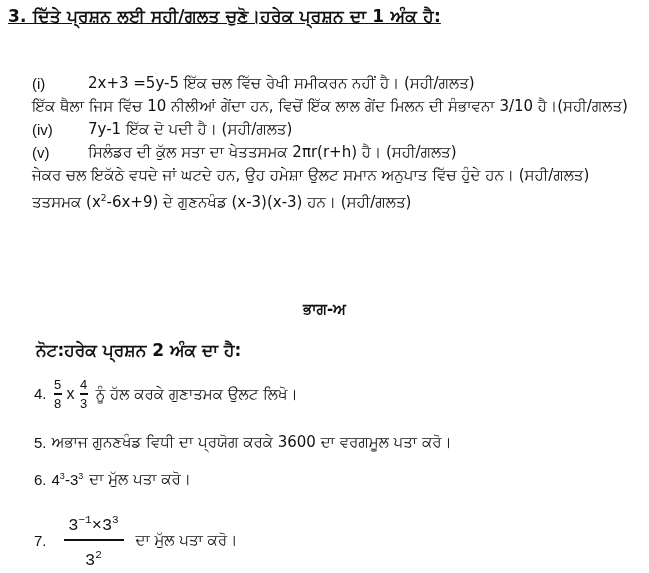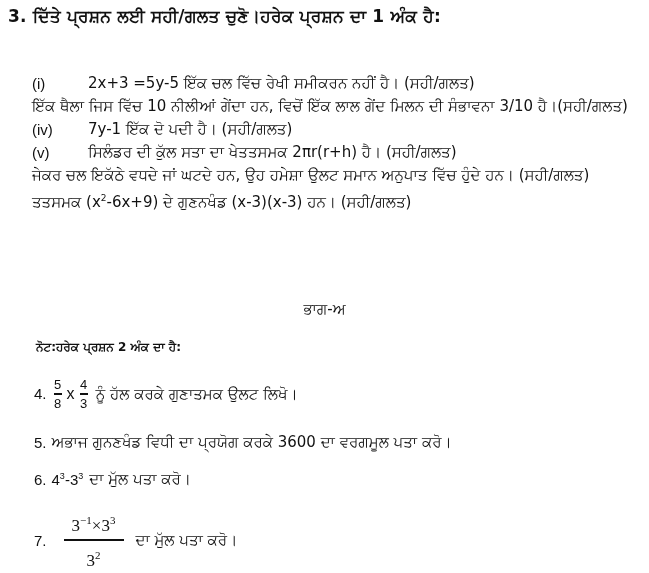--- a/index.html
+++ b/index.html
@@ -3,46 +3,46 @@
 <meta charset="utf-8">
 <style>
   html, body { margin: 0; padding: 0; background: #ffffff; }
   body {
     width: 649px; height: 573px; position: relative; overflow: hidden;
     color: #111111;
     font-family: "DejaVu Sans", "Liberation Sans", sans-serif;
   }
   .heading {
     position: absolute; left: 8px; top: 6px;
-    font-size: 17px; font-weight: bold; white-space: nowrap; letter-spacing: 0.2px;
+    font-size: 17px; font-weight: bold; white-space: nowrap; letter-spacing: 0.2px; text-decoration: underline;
   }
   .tf-list { position: absolute; left: 32px; top: 72px; width: 610px; }
   .tf-item { display: flex; font-size: 15px; line-height: 23px; }
   .tf-num { width: 56px; flex: none; font-family: "Liberation Sans", sans-serif; }
   .tf-text { flex: 1; }
   .tf-text sup { font-size: 9px; }
   .section-title {
     position: absolute; left: 0; width: 649px; top: 300px; text-align: center;
-    font-size: 15px; font-weight: normal;
+    font-size: 15px; font-weight: bold;
   }
   .note {
     position: absolute; left: 36px; top: 340px;
-    font-size: 12px; font-weight: bold; white-space: nowrap;
+    font-size: 17px; font-weight: bold; white-space: nowrap;
   }
   .q { position: absolute; left: 34px; font-size: 15px; display: flex; align-items: center; white-space: nowrap; }
   .q-num { font-family: "Liberation Sans", sans-serif; margin-right: 5px; }
   .frac { display: inline-flex; flex-direction: column; align-items: center; font-family: "Liberation Sans", sans-serif; font-size: 13px; line-height: 15px; margin: 0 2px; }
   .frac .bar { width: 8px; height: 1.6px; background: #111; margin: 1px 0; }
   .times { font-family: "Liberation Sans", sans-serif; font-size: 16px; margin: 0 3px; }
   .q4 { top: 377px; }
   .q5 { top: 433px; }
   .q6 { top: 470px; }
   .q7 { top: 510px; }
   .q sup { font-size: 9px; }
-  .bigfrac { display: inline-flex; flex-direction: column; align-items: center; font-family: Liberation Serif, serif; font-size: 17px; line-height: 20px; margin: 0 12px 0 12px; }
+  .bigfrac { display: inline-flex; flex-direction: column; align-items: center; font-family: Liberation Mono, monospace; font-size: 17px; line-height: 20px; margin: 0 12px 0 12px; }
   .bigfrac .bar { width: 60px; height: 2px; background: #111; margin: 3px 0 4px 0; }
   .bigfrac sup { font-size: 11px; }
   .q-text { margin-left: 6px; }
 </style>
 </head>
 <body>
 
 <div class="heading">3. ਦਿੱਤੇ ਪ੍ਰਸ਼ਨ ਲਈ ਸਹੀ/ਗਲਤ  ਚੁਣੋ।ਹਰੇਕ ਪ੍ਰਸ਼ਨ ਦਾ 1 ਅੰਕ ਹੈ:</div>
 
 <div class="tf-list">

